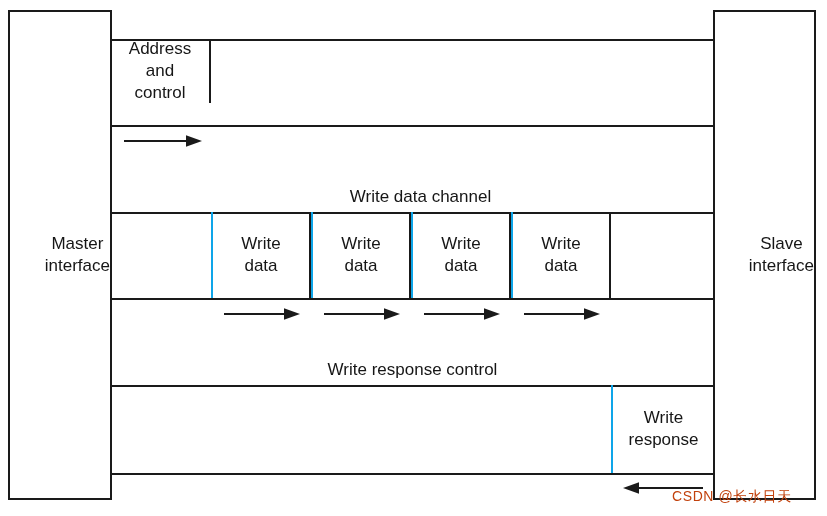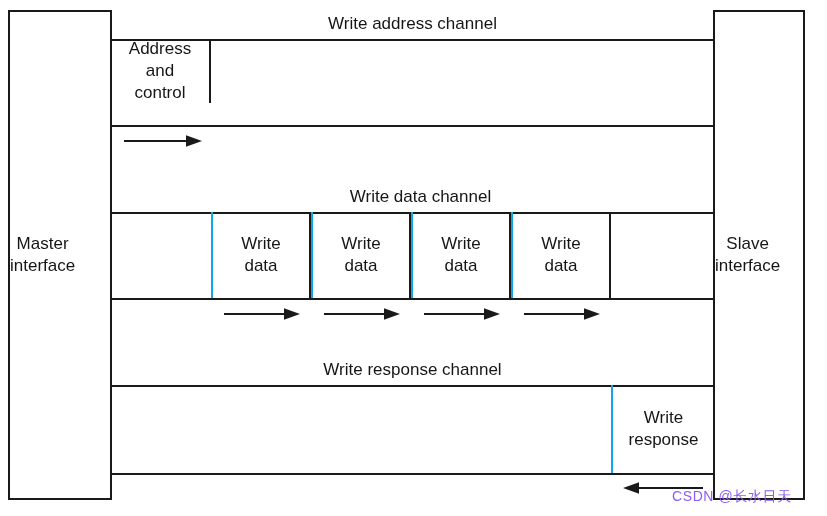--- a/index.html
+++ b/index.html
@@ -17,32 +17,32 @@
     background: #ffffff;
     overflow: hidden;
   }
   
   .iface-box {
     position: absolute;
     border: 2.5px solid #1a1a1a;
     box-sizing: border-box;
     display: flex;
     align-items: center;
-    justify-content: flex-start;
+    justify-content: flex-end;
     background: #ffffff;
   }
   .iface-label {
     text-align: center;
     font-size: 17px;
     color: #161616;
     line-height: 1.32;
     white-space: pre-line;
   }
   #master-interface { left: 8px;   top: 10px; width: 104px; height: 490px; }
-  #slave-interface  { left: 713px; top: 10px; width: 92px; height: 490px; }
+  #slave-interface  { left: 713px; top: 10px; width: 103px; height: 490px; }
 
   
   .channel-title {
     position: absolute;
     text-align: center;
     font-size: 17px;
     color: #161616;
     white-space: nowrap;
   }
 
@@ -78,42 +78,41 @@
   .arrow {
     position: absolute;
     height: 14px;
   }
   .arrow svg { display: block; overflow: visible; }
 
   
   #watermark {
     position: absolute;
     font-size: 14px;
-    color: #8b5cf6;
+    color: #c2410c;
     letter-spacing: 0.6px;
     white-space: nowrap;
     user-select: none;
   }
 </style>
 </head>
 <body>
 
 <div id="diagram">
 
   <div class="iface-box" id="master-interface">
     <span class="iface-label">Master
 interface</span>
   </div>
 
   <div class="iface-box" id="slave-interface">
     <span class="iface-label">Slave
 interface</span>
   </div>
 
-  <div class="channel-title" style="left:112px; top:14px; width:601px;">Write address channel</div>
 
   <div class="hrule" style="left:111px; top:39px; width:603px;"></div>
 
   <div class="cell no-left" style="left:111px; top:39px; width:100px; height:64px;">
     <span class="cell-label">Address
 and
 control</span>
   </div>
 
   <div class="hrule" style="left:111px; top:125px; width:603px;"></div>
@@ -166,21 +165,21 @@
       <polygon points="76,7 60,1.2 60,12.8" fill="#1a1a1a"></polygon>
     </svg>
   </div>
   <div class="arrow" style="left:524px; top:307px; width:76px;">
     <svg width="76" height="14" viewBox="0 0 76 14">
       <line x1="0" y1="7" x2="64" y2="7" stroke="#1a1a1a" stroke-width="2.2"></line>
       <polygon points="76,7 60,1.2 60,12.8" fill="#1a1a1a"></polygon>
     </svg>
   </div>
 
-  <div class="channel-title" style="left:112px; top:360px; width:601px;">Write response channel</div>
+  <div class="channel-title" style="left:112px; top:360px; width:601px;">Write response control</div>
 
   <div class="hrule" style="left:111px; top:385px; width:603px;"></div>
 
   <div class="cell no-right" style="left:611px; top:385px; width:103px; height:88px;">
     <span class="cell-label">Write
 response</span>
   </div>
 
   <div class="hrule" style="left:111px; top:473px; width:603px;"></div>
 

